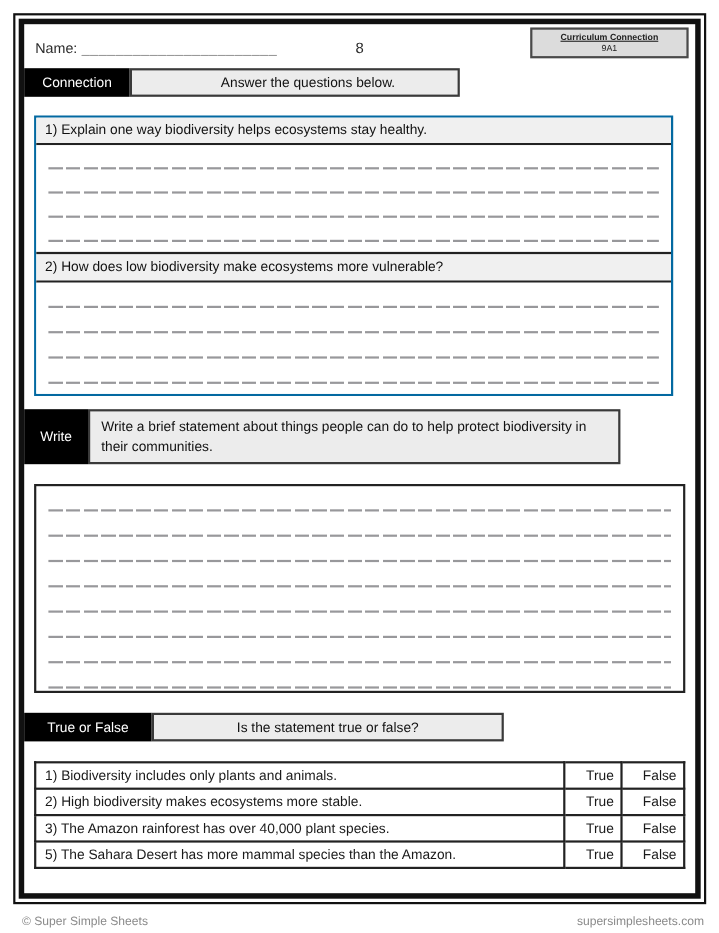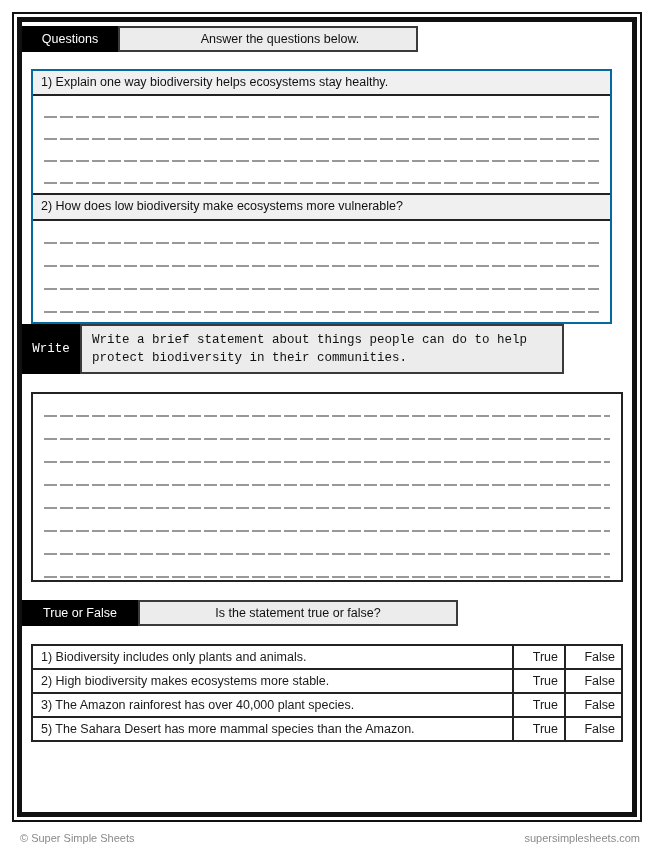--- a/index.html
+++ b/index.html
@@ -53,21 +53,21 @@
   .band-instruction {
     background: #ececec; border: 2px solid #3a3a3a;
     display: flex; align-items: center; justify-content: center;
     font-size: 12.5px; color: #111;
     flex: 0 0 auto;
   }
   .band-questions { margin-top: 4px; }
   .band-questions .band-label { width: 96px; height: 26px; }
   .band-questions .band-instruction { width: 300px; height: 26px; padding-left: 24px; }
 
-  .band-write { margin-top: 0; font-family: Liberation Mono, monospace; }
+  .band-write { margin-top: 12px; }
   .band-write .band-label { width: 58px; }
   .band-write .band-instruction {
     width: 484px; justify-content: flex-start;
     padding: 5px 10px; line-height: 1.45; text-align: left;
   }
 
   .band-tf { margin-top: 18px; }
   .band-tf .band-label { width: 116px; height: 26px; }
   .band-tf .band-instruction { width: 320px; height: 26px; }
 
@@ -125,23 +125,33 @@
     font-size: 11px; color: #8a8a8a;
   }
 </style>
 </head>
 <body>
 
 <div class="frame-outer">
   <div class="frame-inner">
     <div class="sheet">
 
+      <div class="name-row">
+        <div class="name-group">
+          <span>Name:</span><span class="name-blank">_______________________</span>
+        </div>
+        <div class="page-number">8</div>
+        <div class="curriculum-box">
+          <div class="curriculum-title">Curriculum Connection</div>
+          <div class="curriculum-code">9A1</div>
+        </div>
+      </div>
 
       <div class="band band-questions">
-        <div class="band-label">Questions</div>
+        <div class="band-label">Connection</div>
         <div class="band-instruction">Answer the questions below.</div>
       </div>
 
       <div class="questions-box">
         <div class="question-header">1) Explain one way biodiversity helps ecosystems stay healthy.</div>
         <div class="answer-area">
           <div class="answer-line"></div>
           <div class="answer-line"></div>
           <div class="answer-line"></div>
           <div class="answer-line"></div>

